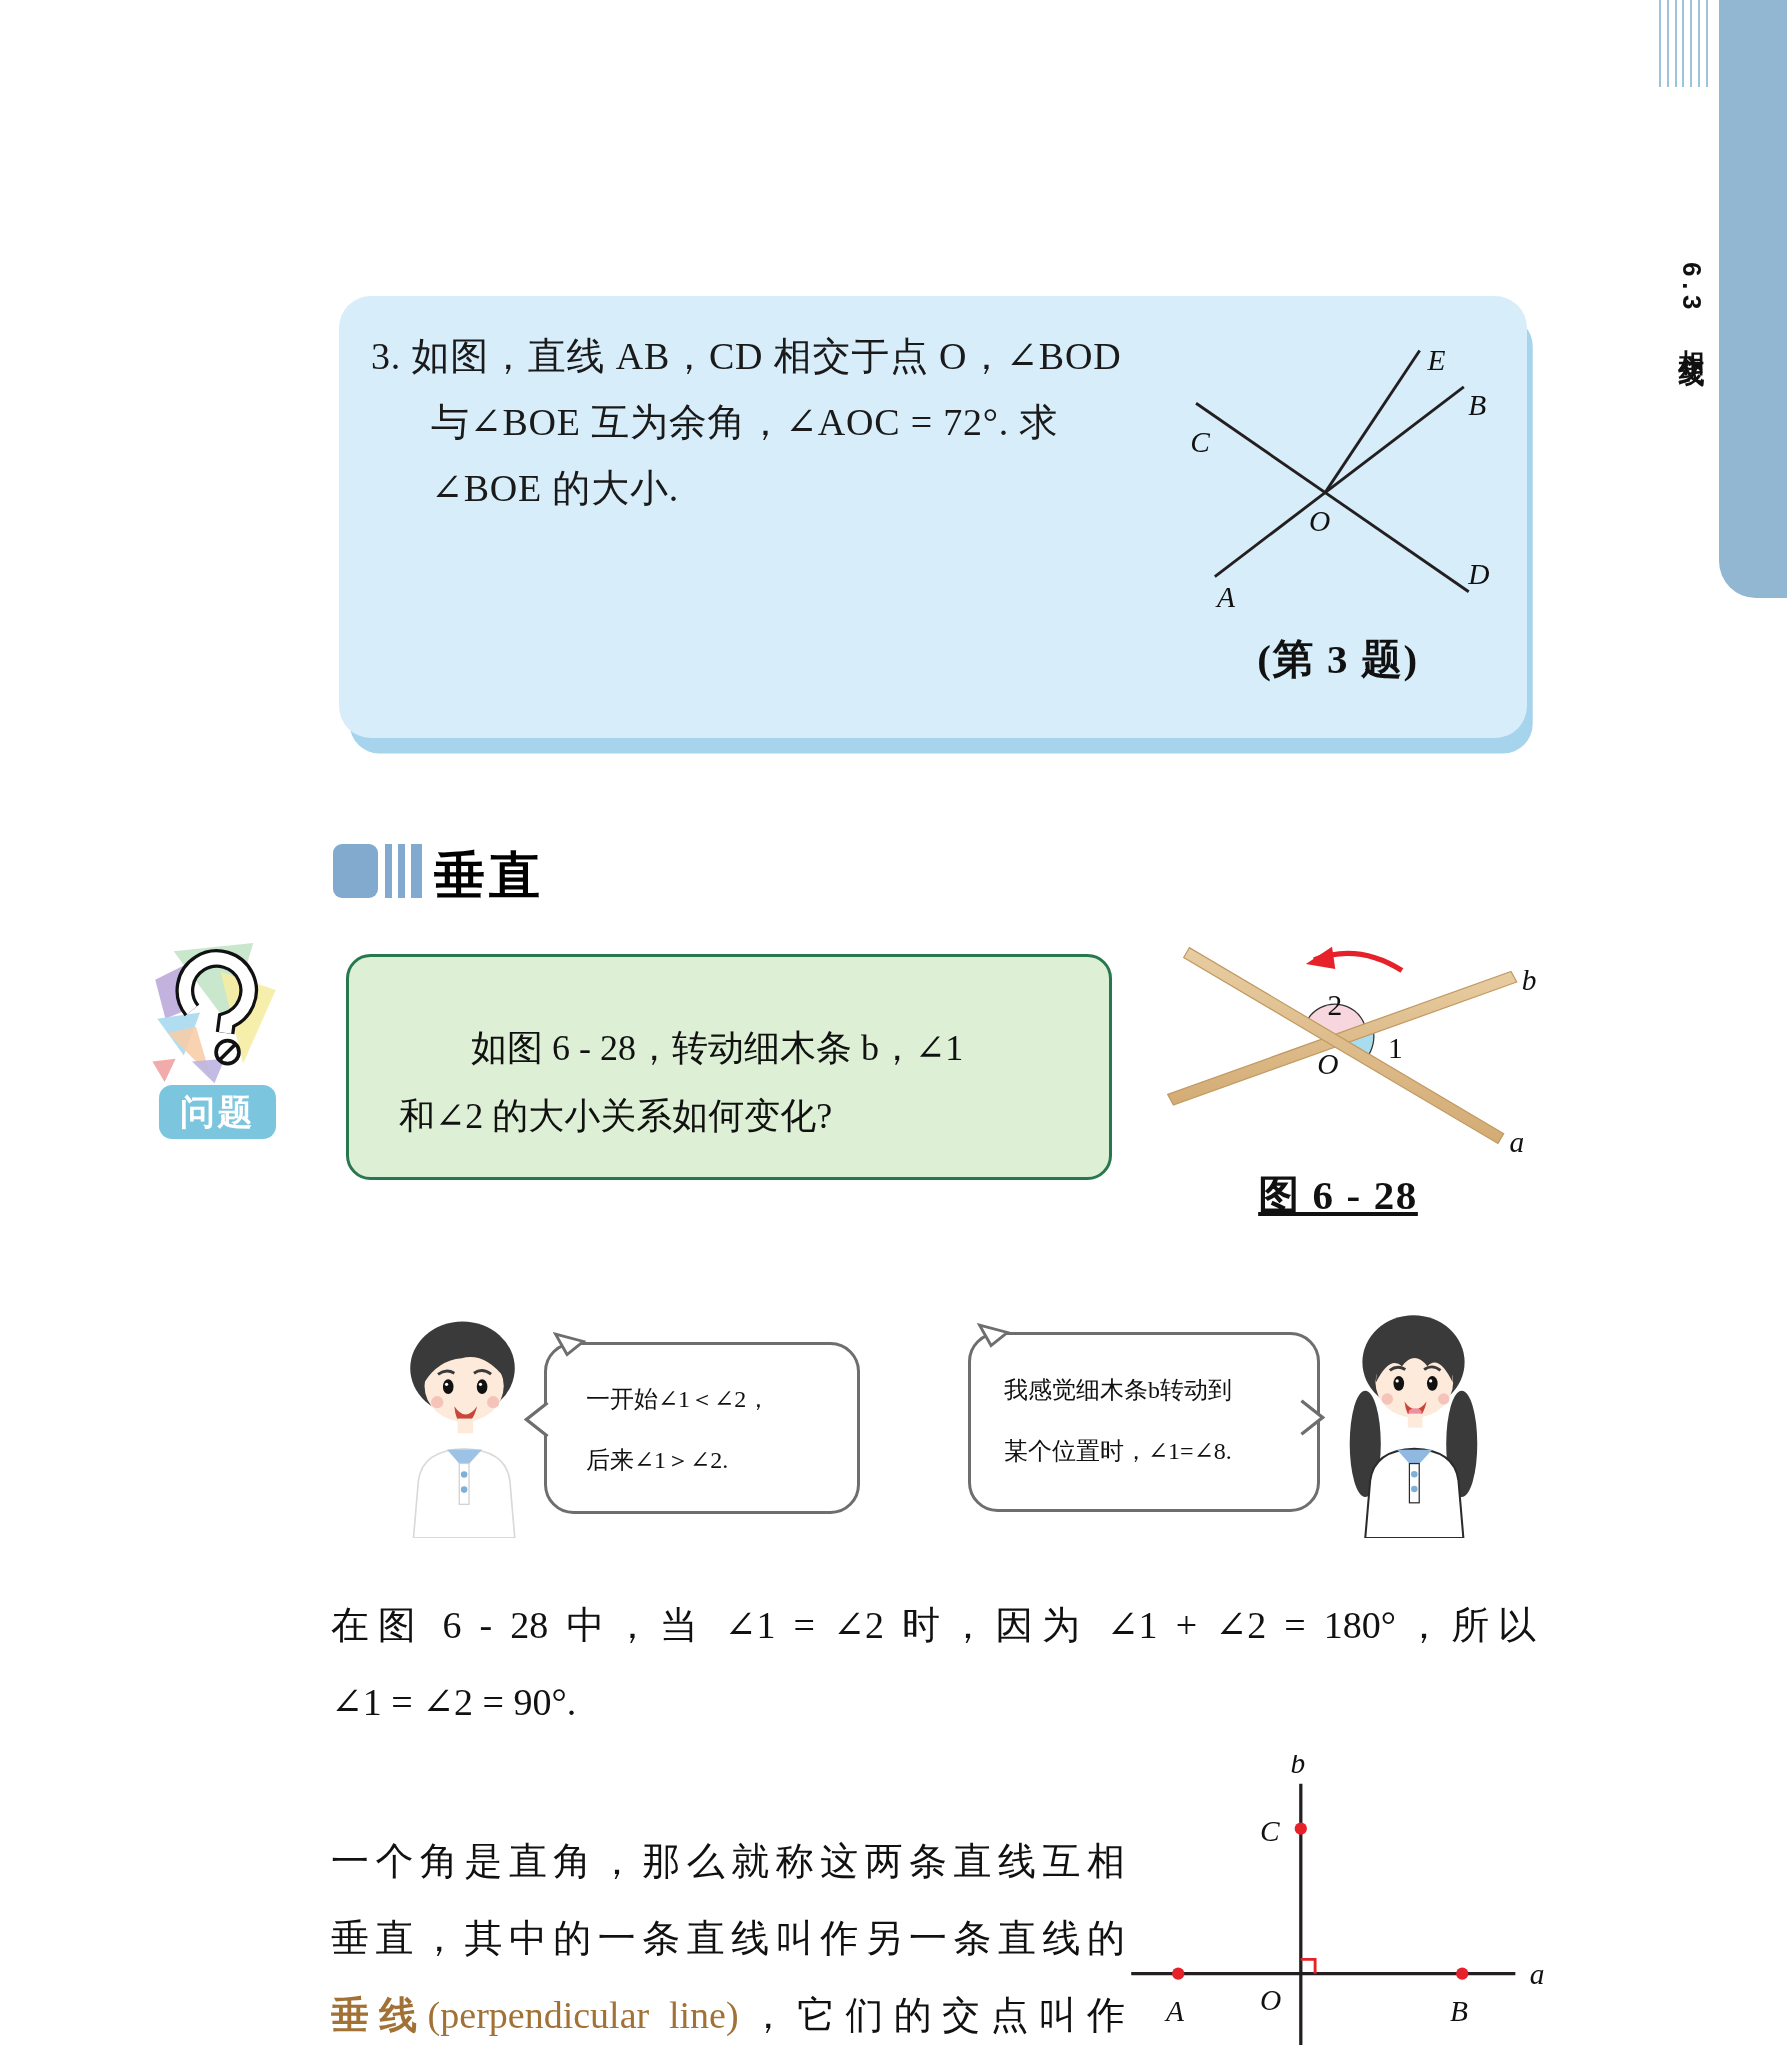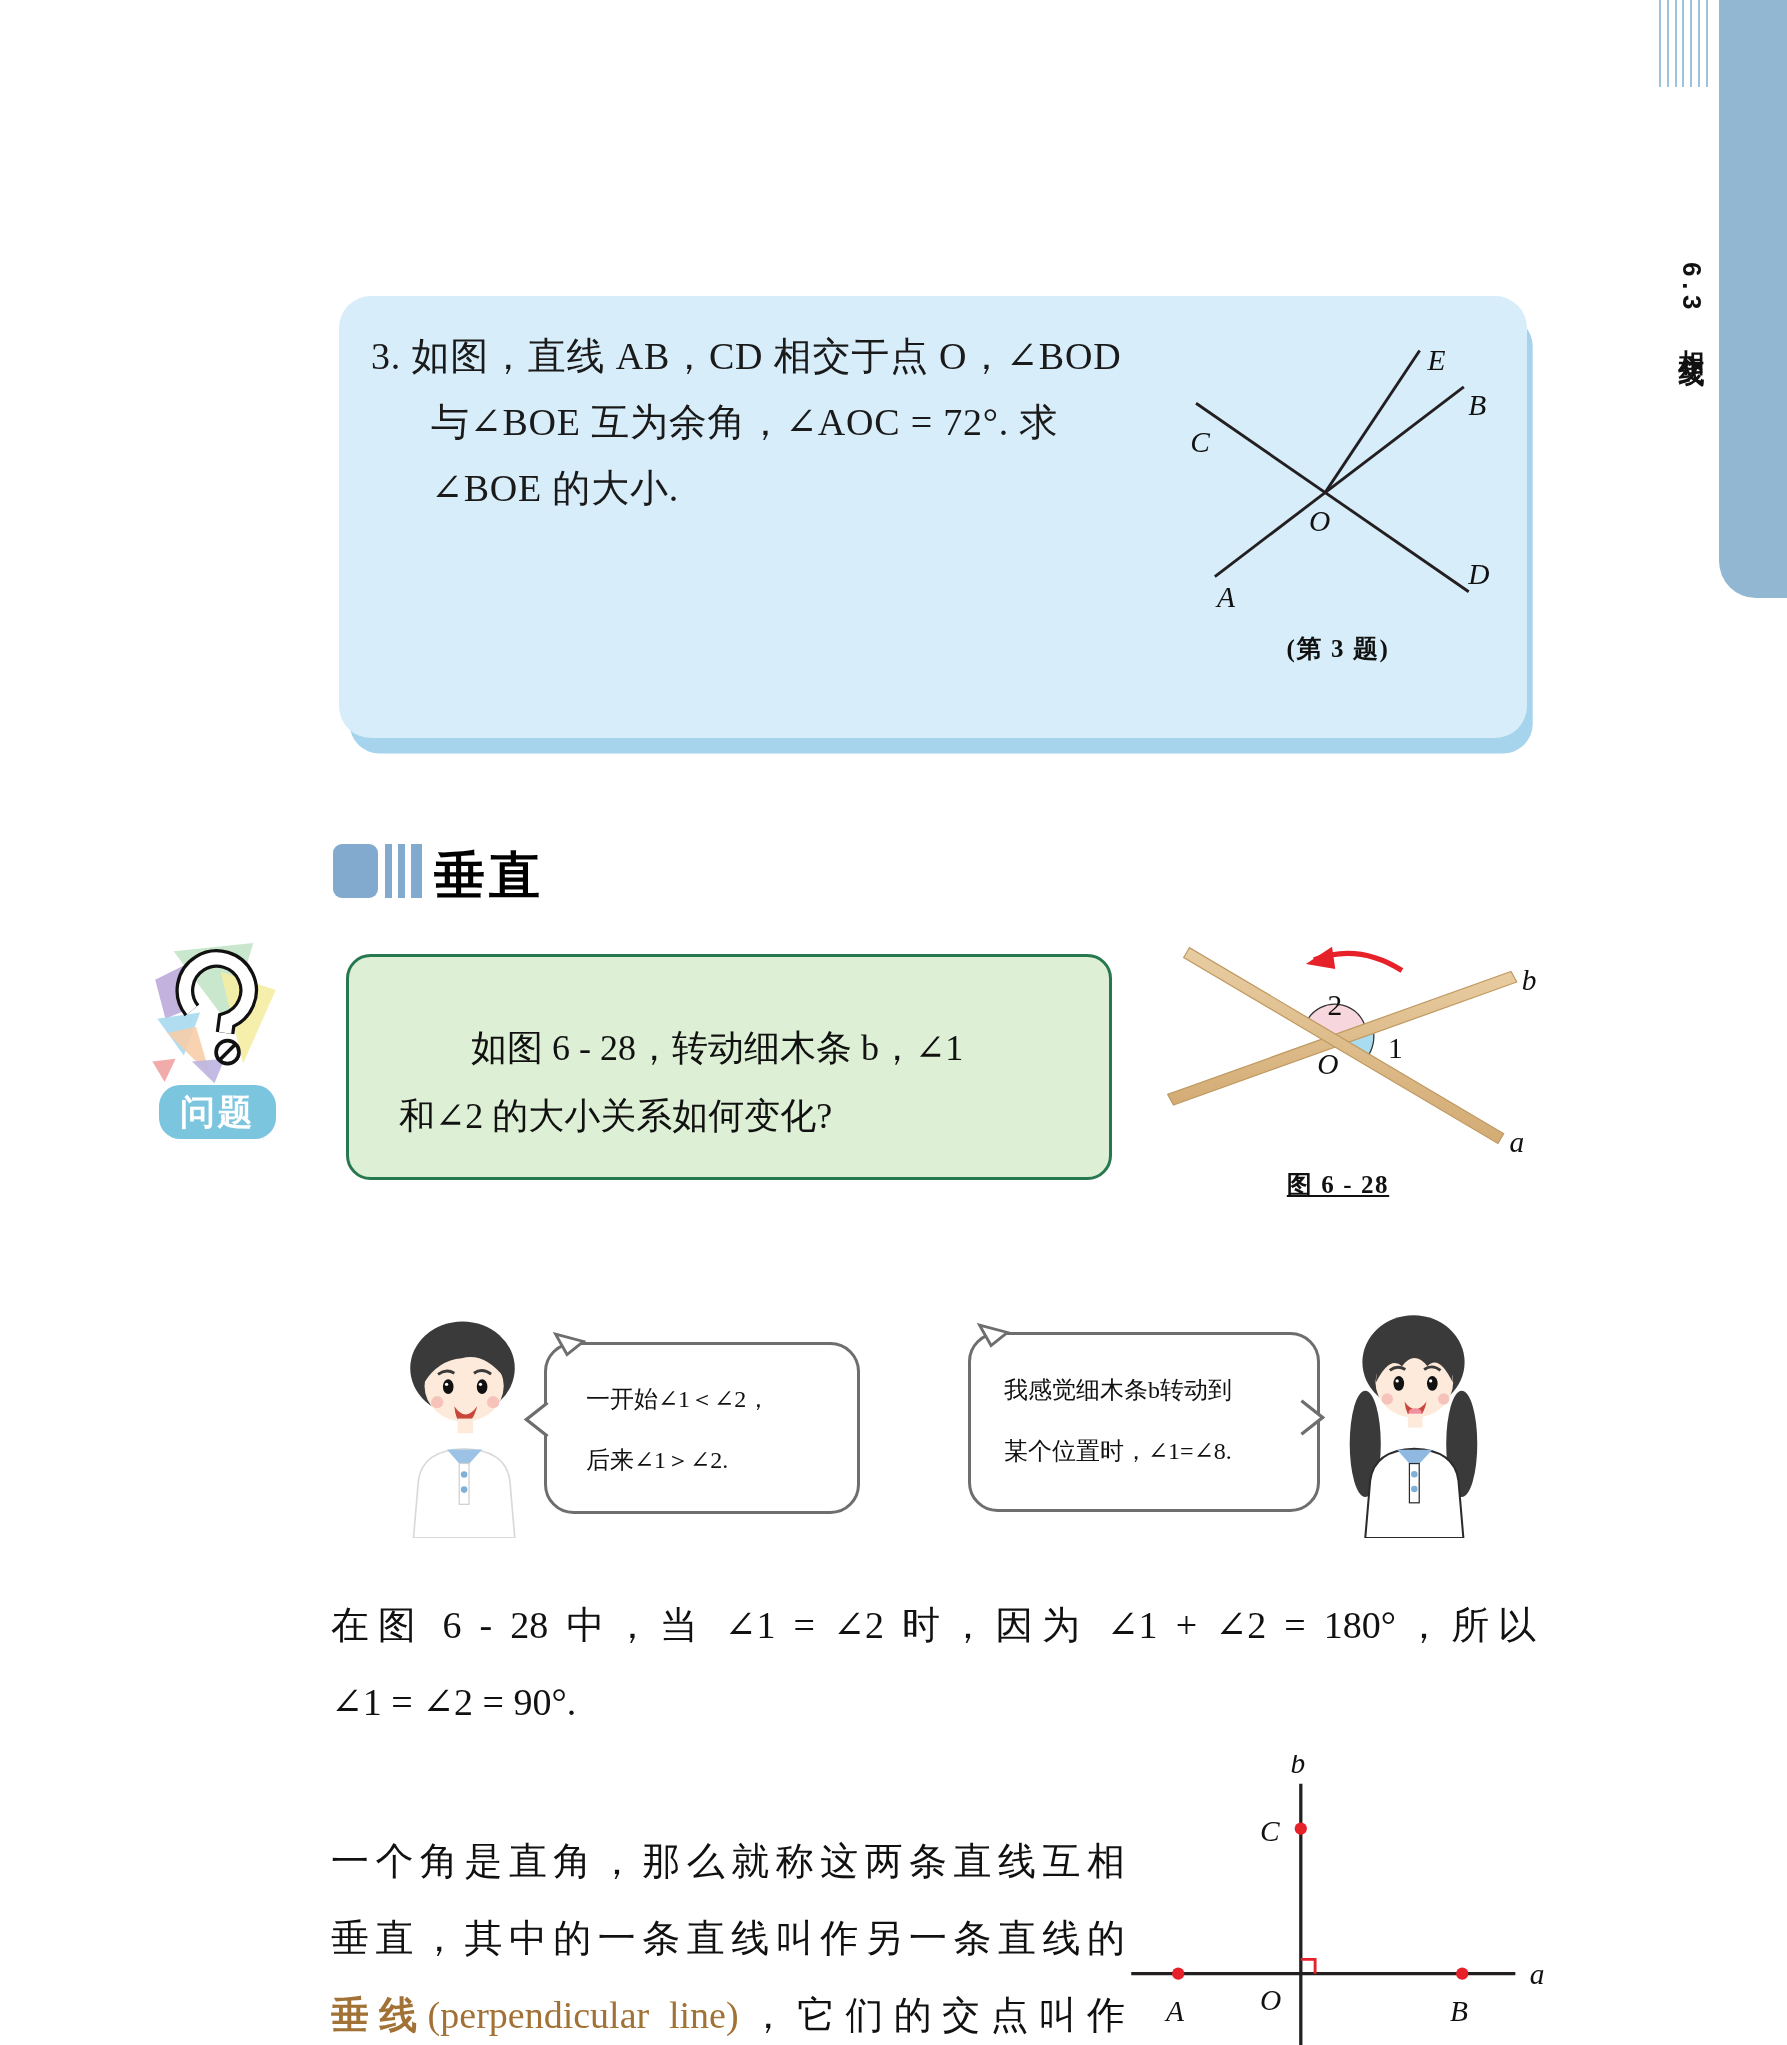--- a/index.html
+++ b/index.html
@@ -35,39 +35,39 @@
     background:#d7edf9; border-radius:32px;
     box-shadow:8.2px 18px 0 -2.5px #a6d4ec;
   }
   .problem-text { left:371px; top:323px; width:843px; font-size:38px; line-height:66px; }
   .problem-line { white-space:nowrap; letter-spacing:0.8px; }
   .problem-line.cont { padding-left:60px; }
 
   .fig-label { font-style:italic; font-size:72px; fill:#111; font-family:"Liberation Serif","DejaVu Serif",serif; }
   .fig-num   { font-style:normal; font-size:72px; fill:#111; font-family:"Liberation Serif","DejaVu Serif",serif; }
   .caption {
-    font-size:25px; font-weight:bold; color:#111; text-align:center;
+    font-size:41px; font-weight:bold; color:#111; text-align:center;
     font-family:"Liberation Serif","DejaVu Serif",serif; letter-spacing:1.6px;
   }
 
   
   .sec-deco-rect { left:333px; top:844px; width:45px; height:54px; background:#81aace; border-radius:9px; }
   .sec-bar { top:844px; height:54px; background:#81aace; }
   .sec-bar.b1 { left:385px; width:7.4px; }
   .sec-bar.b2 { left:398px; width:7.4px; }
   .sec-bar.b3 { left:411px; width:10.6px; }
   .sec-title {
     left:434px; top:842px; font-size:51px; font-weight:bold; color:#000;
     font-family:"Liberation Sans","DejaVu Sans",sans-serif; letter-spacing:4.1px;
   }
 
   
   .q-tag {
     left:159px; top:1085px; width:117px; height:54px;
-    background:#7cc5df; border-radius:21px;
+    background:#7cc5df; border-radius:13px;
     display:flex; align-items:center; justify-content:center;
     font-family:"Liberation Sans","DejaVu Sans",sans-serif;
     font-size:35px; font-weight:bold; color:#fff; letter-spacing:2.5px;
   }
 
   
   .green-box {
     left:346px; top:954px; width:766px; height:226px;
     background:#ddefd5; border:3.7px solid #27784e; border-radius:24.5px;
   }

